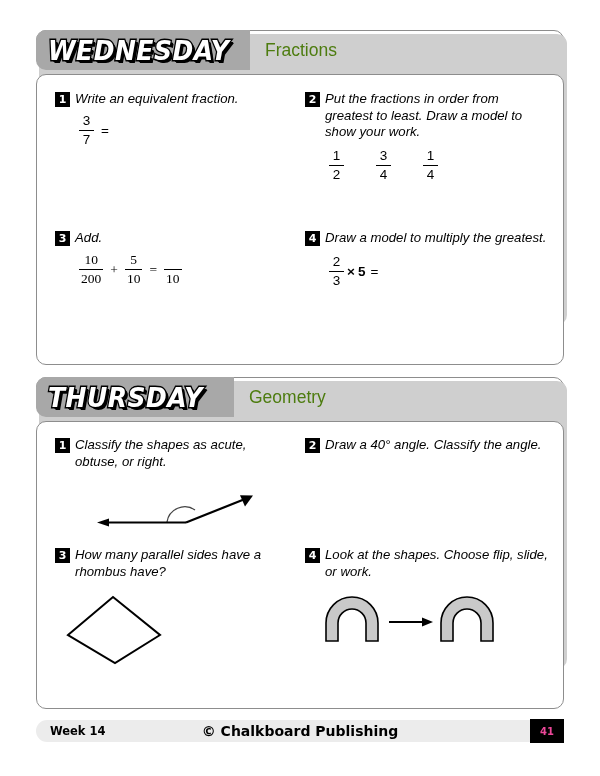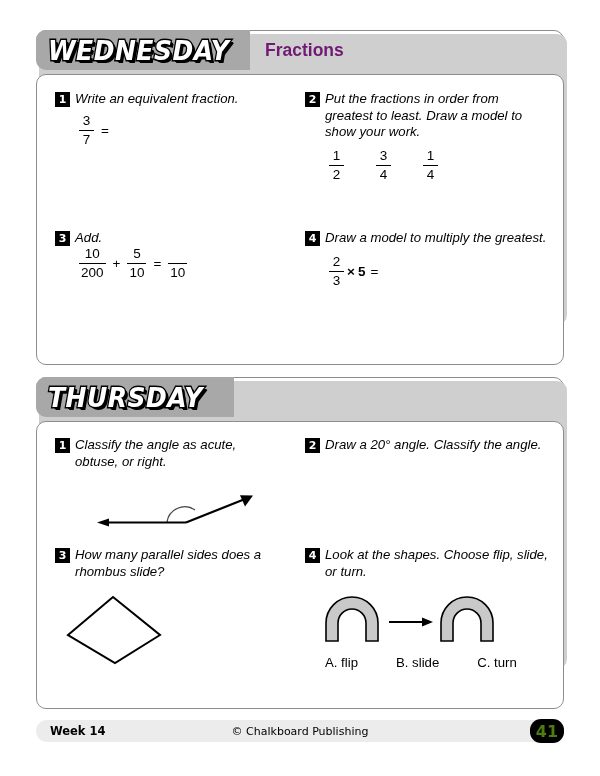--- a/index.html
+++ b/index.html
@@ -78,22 +78,22 @@
     white-space: nowrap;
     transform: scaleY(1.08);
     line-height: 1;
   }
   .day-topic {
     position: absolute;
     top: 0; height: 38px;
     display: flex;
     align-items: center;
     font-size: 17.5px;
-    font-weight: bold;
-    color: #701a75;
+    font-weight: normal;
+    color: #4d7c0f;
     z-index: 2;
   }
   .topic-wed { left: 228px; }
   .topic-thu { left: 212px; }
 
   
   .day-body {
     position: relative;
     margin-top: 6px;
     height: 291px;
@@ -192,32 +192,32 @@
     position: absolute;
     left: 14px; top: 0; height: 22px;
     display: flex; align-items: center;
     font-size: 11.5px; font-weight: bold;
     font-family: "DejaVu Sans", sans-serif;
   }
   .footer-credit {
     position: absolute;
     left: 0; top: 0; width: 528px; height: 22px;
     display: flex; align-items: center; justify-content: center;
-    font-size: 11px; font-weight: normal;
+    font-size: 14px; font-weight: bold;
     font-family: "DejaVu Sans", sans-serif;
   }
   .footer-page {
     position: absolute;
     right: 0; top: -1px;
     width: 34px; height: 24px;
     background: #000;
-    border-radius: 11px;
-    color: #4d7c0f;
+    border-radius: 0;
+    color: #ec4899;
     display: flex; align-items: center; justify-content: center;
-    font-size: 16px; font-weight: bold;
+    font-size: 10px; font-weight: bold;
     font-family: "DejaVu Sans", sans-serif;
   }
 
   svg { display: block; overflow: visible; }
 </style>
 </head>
 <body>
 
 <div class="page">
 
@@ -271,21 +271,21 @@
             <span class="den">4</span>
           </span>
         </div>
       </div>
 
       <div class="q" style="left:18px; top:155px; width:230px;">
         <div class="q-head">
           <span class="q-num">3</span>
           <span class="q-text">Add.</span>
         </div>
-        <div class="frac-row" style="margin-left:22px;">
+        <div class="frac-row" style="margin-top:6px; margin-left:22px;font-family:Liberation Serif, serif;">
           <span class="frac">
             <span class="num">10</span>
             <span class="bar"></span>
             <span class="den">200</span>
           </span>
           <span class="op">+</span>
           <span class="frac">
             <span class="num">5</span>
             <span class="bar"></span>
             <span class="den">10</span>
@@ -319,89 +319,85 @@
     </div>
   </div>
 
   <div class="section section-thursday">
 
     <div class="day-header-shadow"></div>
     <div class="day-header">
       <div class="day-tab day-tab-thu">
         <span class="day-word">THURSDAY</span>
       </div>
+      <div class="day-topic topic-thu">Geometry</div>
     </div>
 
     <div class="day-body-shadow thu"></div>
     <div class="day-body day-body-thu">
 
       <div class="q" style="left:18px; top:15px; width:215px;">
         <div class="q-head">
           <span class="q-num">1</span>
-          <span class="q-text">Classify the angle as acute, obtuse, or right.</span>
+          <span class="q-text">Classify the shapes as acute, obtuse, or right.</span>
         </div>
       </div>
 
       <div class="q" style="left:22px; top:55px;">
         <svg width="200" height="55" viewBox="0 0 200 55" aria-hidden="true">
 
           <path d="M 108 45 A 18 18 0 0 1 136 33" fill="none" stroke="#444" stroke-width="1.3"></path>
 
           <line x1="127" y1="45.5" x2="46" y2="45.5" stroke="#000" stroke-width="2.2"></line>
           <polygon points="38,45.5 50,41.5 50,49.5" fill="#000"></polygon>
 
           <line x1="127" y1="45.5" x2="186" y2="22" stroke="#000" stroke-width="2.2"></line>
           <polygon points="194,18.5 181,18.2 186,29.5" fill="#000"></polygon>
         </svg>
       </div>
 
       <div class="q" style="left:268px; top:15px; width:250px;">
         <div class="q-head">
           <span class="q-num">2</span>
-          <span class="q-text">Draw a 20° angle. Classify the angle.</span>
+          <span class="q-text">Draw a 40° angle. Classify the angle.</span>
         </div>
       </div>
 
       <div class="q" style="left:18px; top:125px; width:215px;">
         <div class="q-head">
           <span class="q-num">3</span>
-          <span class="q-text">How many parallel sides does a rhombus slide?</span>
+          <span class="q-text">How many parallel sides have a rhombus have?</span>
         </div>
       </div>
 
       <div class="q" style="left:28px; top:165px;">
         <svg width="120" height="78" viewBox="0 0 120 78" aria-hidden="true">
           <polygon points="3,48 48,10 95,48 50,76" fill="#ffffff" stroke="#000" stroke-width="2"></polygon>
         </svg>
       </div>
 
       <div class="q" style="left:268px; top:125px; width:250px;">
         <div class="q-head">
           <span class="q-num">4</span>
-          <span class="q-text">Look at the shapes. Choose flip, slide, or turn.</span>
+          <span class="q-text">Look at the shapes. Choose flip, slide, or work.</span>
         </div>
       </div>
 
       <div class="q" style="left:286px; top:175px;">
         <svg width="175" height="48" viewBox="0 0 175 48" aria-hidden="true">
 
           <path d="M 3 44 L 3 26 A 26 26 0 0 1 55 26 L 55 44 L 43 44 L 43 26 A 14 14 0 0 0 15 26 L 15 44 Z" fill="#c9c9c9" stroke="#000" stroke-width="1.6"></path>
 
           <line x1="66" y1="25" x2="102" y2="25" stroke="#000" stroke-width="2"></line>
           <polygon points="110,25 99,20.5 99,29.5" fill="#000"></polygon>
 
           <path d="M 118 44 L 118 26 A 26 26 0 0 1 170 26 L 170 44 L 158 44 L 158 26 A 14 14 0 0 0 130 26 L 130 44 Z" fill="#c9c9c9" stroke="#000" stroke-width="1.6"></path>
         </svg>
       </div>
 
-      <div class="q" style="left:288px; top:233px; width:230px; display:flex; gap:38px; font-size:13.2px;">
-        <span>A. flip</span>
-        <span>B. slide</span>
-        <span>C. turn</span>
-      </div>
 
     </div>
   </div>
 
   <div class="footer">
     <div class="footer-bar"></div>
     <div class="footer-week">Week 14</div>
     <div class="footer-credit">© Chalkboard Publishing</div>
     <div class="footer-page">41</div>
   </div>

